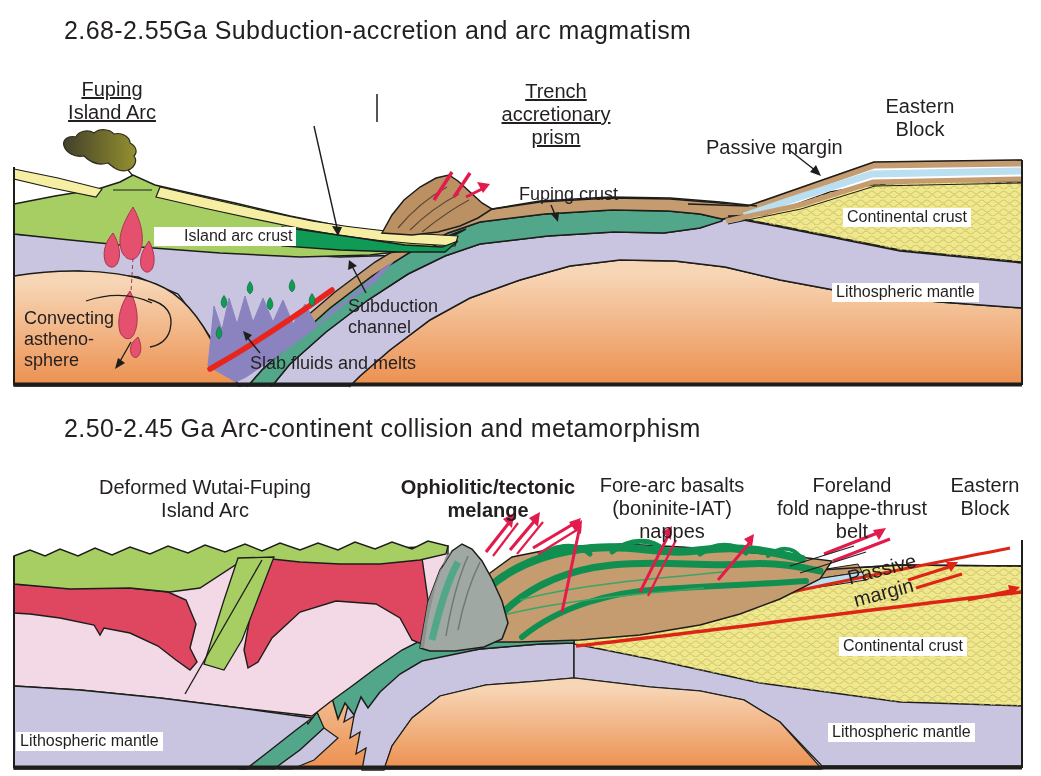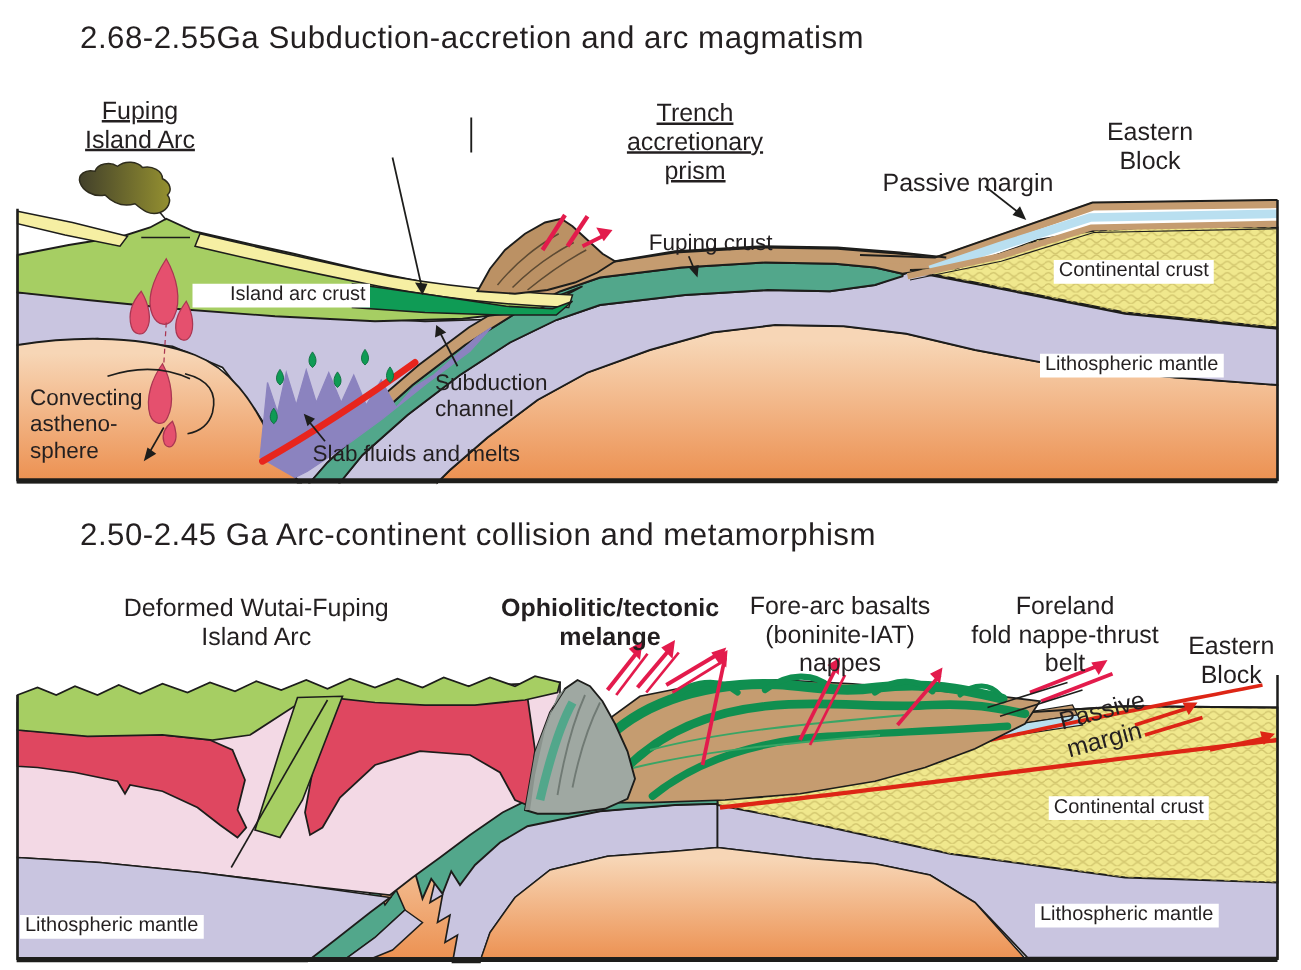--- a/index.html
+++ b/index.html
@@ -234,20 +234,20 @@
 <div class="lbl lg ctr" style="left:205px;top:476px;">Deformed Wutai-Fuping
 Island Arc</div>
 <div class="lbl lg ctr" style="left:488px;top:476px;font-weight:bold;">Ophiolitic/tectonic
 melange</div>
 <div class="lbl lg ctr" style="left:672px;top:474px;">Fore-arc basalts
 (boninite-IAT)
 nappes</div>
 <div class="lbl lg ctr" style="left:852px;top:474px;">Foreland
 fold nappe-thrust
 belt</div>
-<div class="lbl lg ctr" style="left:985px;top:474px;margin-top:32px;">Eastern
+<div class="lbl lg ctr" style="left:985px;top:474px;">Eastern
 Block</div>
 <div class="lbl lg rot" style="left:913px;top:550px;">Passive margin</div>
 <div class="lbl boxed" style="left:839px;top:637px;">Continental crust</div>
 <div class="lbl boxed" style="left:828px;top:723px;">Lithospheric mantle</div>
 <div class="lbl boxed" style="left:16px;top:732px;">Lithospheric mantle</div>
 
 </div>
 
 </body></html>

